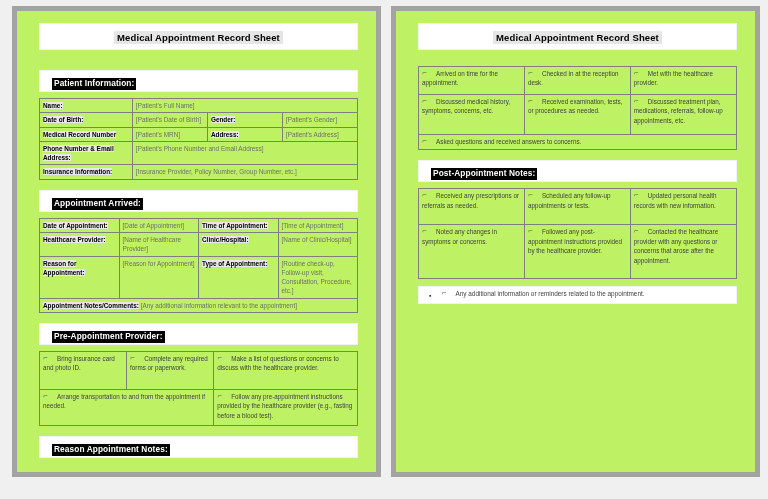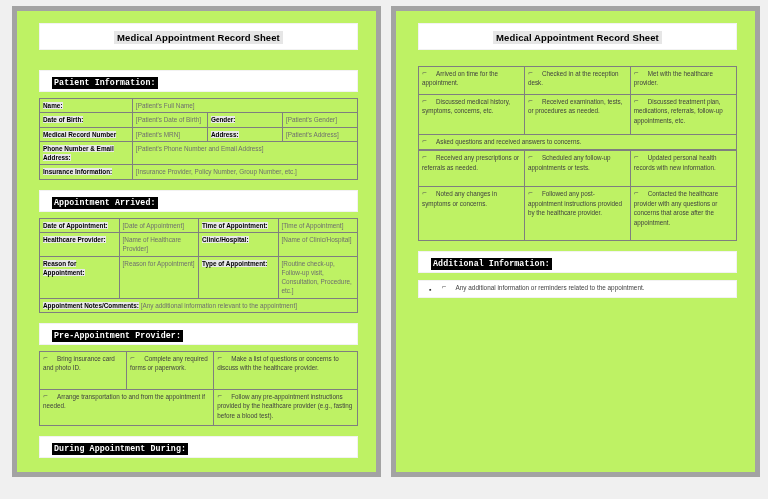--- a/index.html
+++ b/index.html
@@ -42,21 +42,20 @@
     padding:1px 3px;
     letter-spacing:.1px;
     display:inline-block;
   }
   
   .sec-wrap{
     border:1px solid #f2f2f2;
     padding:1px 0 1px 12px;
     margin:10px 0 6px 0;
     background:#fff;
-    font-family:Liberation Mono, monospace;
   }
   .sec-head{
     display:inline-block;
     background:#000;color:#fff;
     font-weight:bold;font-size:8.3px;
     padding:1px 2px 1.5px 2px;
     letter-spacing:.1px;
     line-height:1.15;
   }
   
@@ -201,21 +200,21 @@
           <td style="width:46%"><span class="cbox">⌐</span><span class="chk-txt">Make a list of questions or concerns to discuss with the healthcare provider.</span></td>
         </tr>
         <tr>
           <td colspan="2" style="height:30px"><span class="cbox">⌐</span><span class="chk-txt">Arrange transportation to and from the appointment if needed.</span></td>
           <td><span class="cbox">⌐</span><span class="chk-txt">Follow any pre-appointment instructions provided by the healthcare provider (e.g., fasting before a blood test).</span></td>
         </tr>
       </tbody>
         </table>
 
       <div class="sec-wrap">
-        <span class="sec-head">During Appointment During:</span>
+        <span class="sec-head">Reason Appointment Notes:</span>
       </div>
 
     </div>
   </div>
 
   <div class="page">
     <div class="page-inner">
 
       <div class="doc-title-box">
         <span class="doc-title">Medical Appointment Record Sheet</span>
@@ -234,39 +233,39 @@
           <td style="height:34px"><span class="cbox">⌐</span><span class="chk-txt">Discussed medical history, symptoms, concerns, etc.</span></td>
           <td><span class="cbox">⌐</span><span class="chk-txt">Received examination, tests, or procedures as needed.</span></td>
           <td><span class="cbox">⌐</span><span class="chk-txt">Discussed treatment plan, medications, referrals, follow-up appointments, etc.</span></td>
         </tr>
         <tr>
           <td colspan="3"><span class="cbox">⌐</span><span class="chk-txt">Asked questions and received answers to concerns.</span></td>
         </tr>
       </tbody>
         </table>
 
+      <div class="sec-wrap">
+        <span class="sec-head">Post-Appointment Notes:</span>
+      </div>
 
       <table class="grid chk">
         <tbody>
             <tr>
           <td style="width:33.3%;height:30px"><span class="cbox">⌐</span><span class="chk-txt">Received any prescriptions or referrals as needed.</span></td>
           <td style="width:33.3%"><span class="cbox">⌐</span><span class="chk-txt">Scheduled any follow-up appointments or tests.</span></td>
           <td style="width:33.4%"><span class="cbox">⌐</span><span class="chk-txt">Updated personal health records with new information.</span></td>
         </tr>
         <tr>
           <td style="height:48px"><span class="cbox">⌐</span><span class="chk-txt">Noted any changes in symptoms or concerns.</span></td>
           <td><span class="cbox">⌐</span><span class="chk-txt">Followed any post-appointment instructions provided by the healthcare provider.</span></td>
           <td><span class="cbox">⌐</span><span class="chk-txt">Contacted the healthcare provider with any questions or concerns that arose after the appointment.</span></td>
         </tr>
       </tbody>
         </table>
 
-      <div class="sec-wrap">
-        <span class="sec-head">Additional Information:</span>
-      </div>
 
       <div class="bullet-row">
         <span class="bullet-dot">▪</span>
         <span class="cbox">⌐</span>
         <span class="bullet-text">Any additional information or reminders related to the appointment.</span>
       </div>
 
     </div>
   </div>
 

